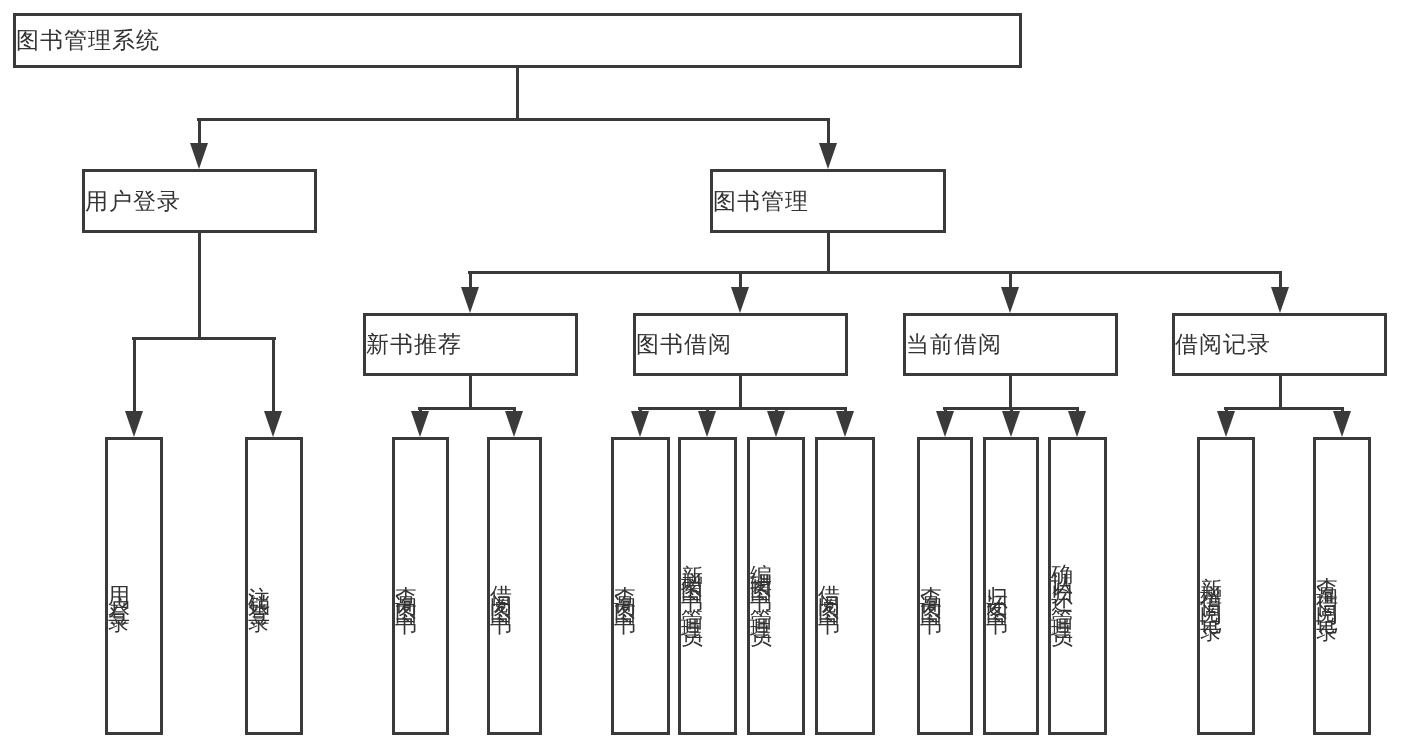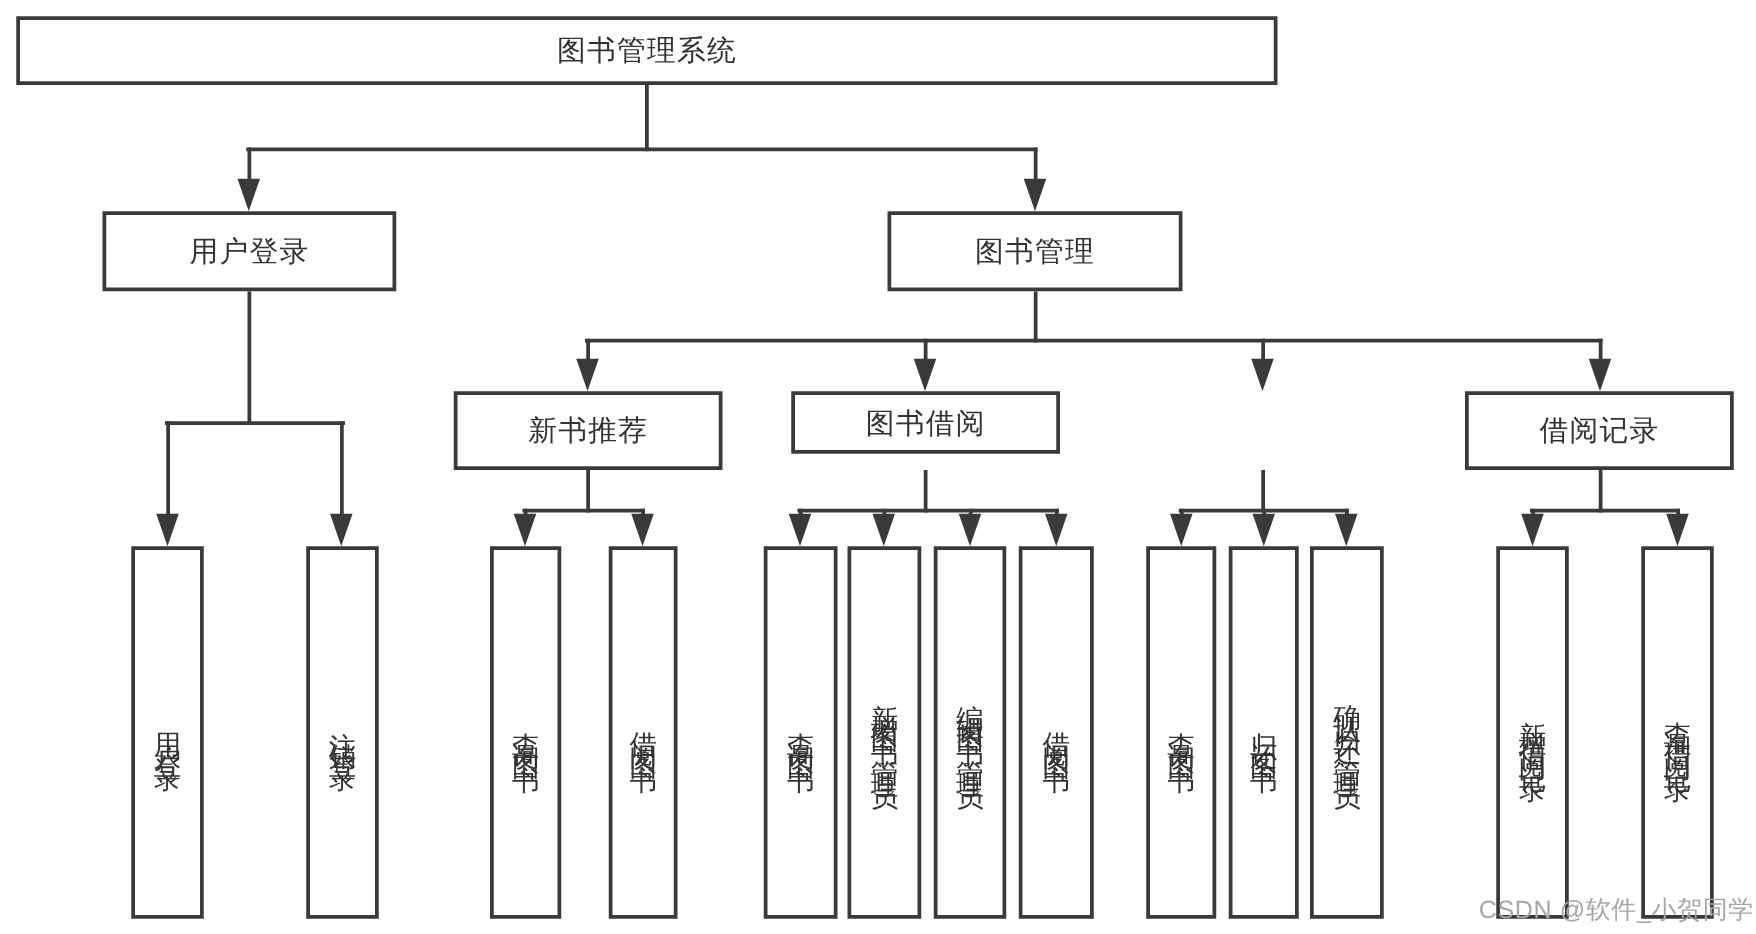--- a/index.html
+++ b/index.html
@@ -2,21 +2,21 @@
 <html><head>
 <meta charset="utf-8">
 <style>
   html,body{margin:0;padding:0;background:#ffffff;}
   .canvas{
     position:relative;width:1405px;height:747px;background:#ffffff;
     font-family:"Liberation Sans","DejaVu Sans",sans-serif;overflow:hidden;
   }
   .node{
     position:absolute;box-sizing:border-box;background:#ffffff;
-    border:3px solid #3a3a3a;display:flex;align-items:center;justify-content:center;
+    border:3px solid #3a3a3a;display:flex;align-items:center;justify-content:flex-start;
     z-index:2;
   }
   .hlabel{font-size:23px;color:#333333;letter-spacing:1px;white-space:nowrap;}
   .vlabel{
     writing-mode:vertical-rl;text-orientation:mixed;
     font-size:22px;color:#333333;letter-spacing:9px;line-height:1;
   }
   .hl,.vl{position:absolute;background:#3a3a3a;z-index:1;}
   .hl{height:3px;}
   .vl{width:3px;}
@@ -101,22 +101,25 @@
   <div class="node" style="left:82px;top:169px;width:235px;height:64px;">
     <span class="hlabel">用户登录</span>
   </div>
   <div class="node" style="left:363px;top:313px;width:215px;height:63px;">
     <span class="hlabel">新书推荐</span>
   </div>
 
   <div class="node" style="left:710px;top:169px;width:236px;height:64px;">
     <span class="hlabel">图书管理</span>
   </div>
-  <div class="node" style="left:633px;top:313px;width:215px;height:50px;">
+  <div class="node" style="left:633px;top:313px;width:215px;height:63px;">
     <span class="hlabel">图书借阅</span>
+  </div>
+  <div class="node" style="left:903px;top:313px;width:215px;height:63px;">
+    <span class="hlabel">当前借阅</span>
   </div>
   <div class="node" style="left:1172px;top:313px;width:215px;height:63px;">
     <span class="hlabel">借阅记录</span>
   </div>
 
   <div class="node" style="left:105px;top:437px;width:58px;height:298px;">
     <span class="vlabel">用户登录</span>
   </div>
   <div class="node" style="left:245px;top:437px;width:58px;height:298px;">
     <span class="vlabel">注销登录</span>
@@ -152,15 +155,14 @@
     <span class="vlabel">确认归还（管理员）</span>
   </div>
 
   <div class="node" style="left:1197px;top:437px;width:58px;height:298px;">
     <span class="vlabel">新增借阅记录</span>
   </div>
   <div class="node" style="left:1313px;top:437px;width:58px;height:298px;">
     <span class="vlabel">查询借阅记录</span>
   </div>
 
-  <div class="watermark">CSDN @软件_小贺同学</div>
 
 </div>
 
 </body></html>

